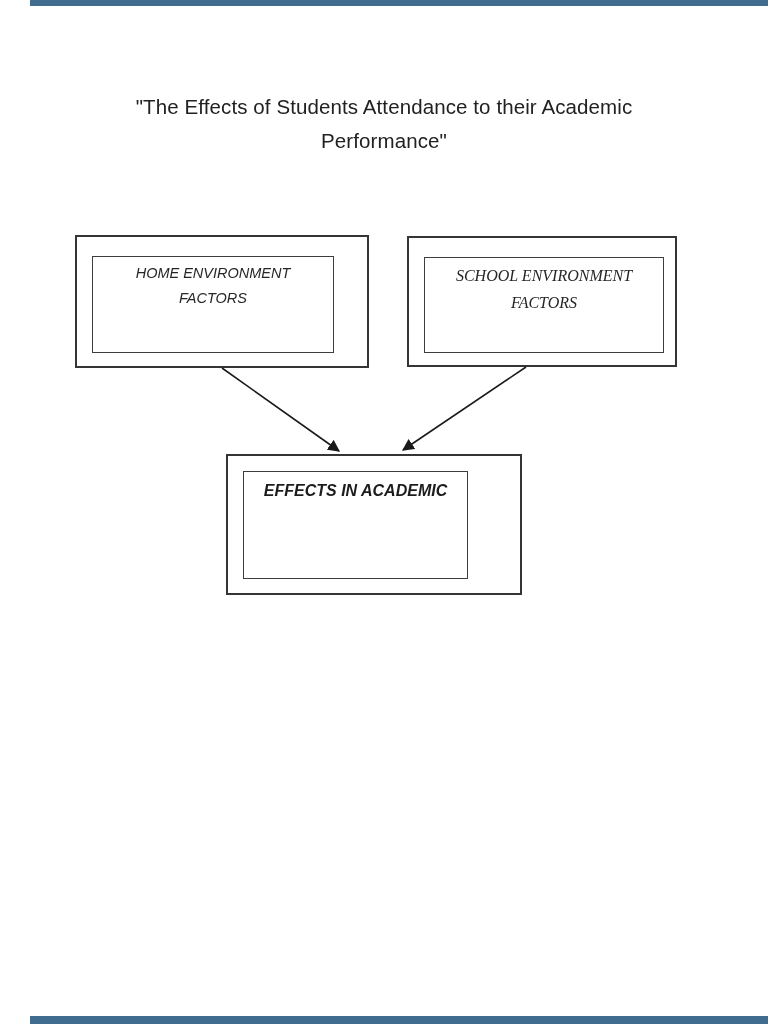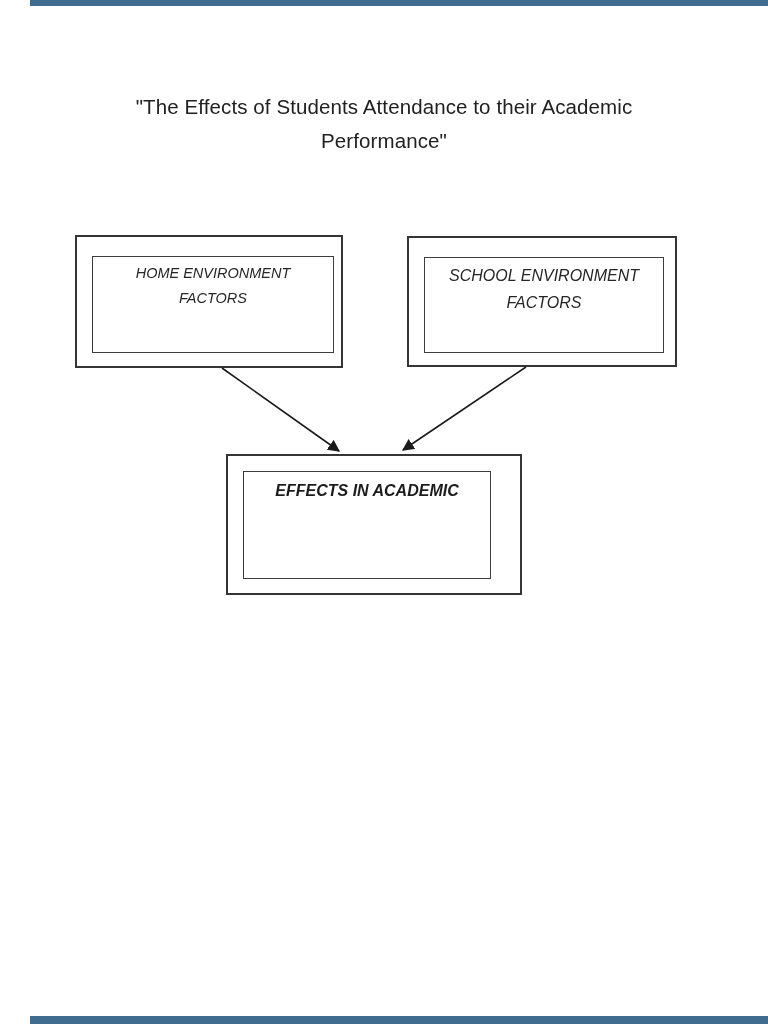--- a/index.html
+++ b/index.html
@@ -49,30 +49,30 @@
   .node-inner {
     position: absolute;
     border: 1.5px solid #3d3d3d;
     background: #ffffff;
     box-sizing: border-box;
     text-align: center;
     font-style: italic;
     color: #262626;
   }
 
-  #node-home-outer  { left: 75px;  top: 235px; width: 268px; height: 133px; }
+  #node-home-outer  { left: 75px;  top: 235px; width: 294px; height: 133px; }
   #node-home-inner  { left: 15px;  top: 19px;  width: 242px; height: 97px;
                       font-size: 14.5px; line-height: 25px; padding-top: 4px; }
 
   #node-school-outer { left: 407px; top: 236px; width: 270px; height: 131px; }
   #node-school-inner { left: 15px;  top: 19px;  width: 240px; height: 96px;
-                       font-size: 16px; line-height: 27px; padding-top: 4px; }
+                       font-size: 16px; line-height: 27px; padding-top: 4px; font-family: Liberation Serif, serif; }
 
   #node-effects-outer { left: 226px; top: 454px; width: 296px; height: 141px; }
-  #node-effects-inner { left: 15px;  top: 15px;  width: 248px; height: 108px;
+  #node-effects-inner { left: 15px;  top: 15px;  width: 225px; height: 108px;
                         font-size: 16px; line-height: 27px; padding-top: 5px;
                         font-weight: bold; color: #1c1c1c; }
 
   .arrows-svg {
     position: absolute;
     left: 0; top: 0;
     width: 768px;
     height: 1024px;
     pointer-events: none;
   }

